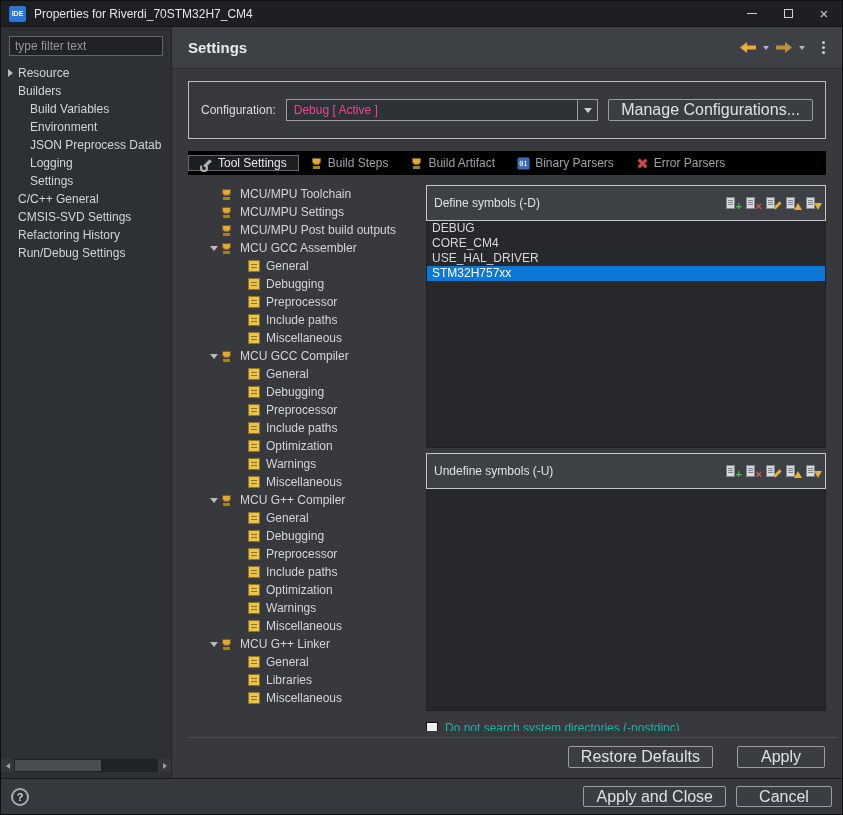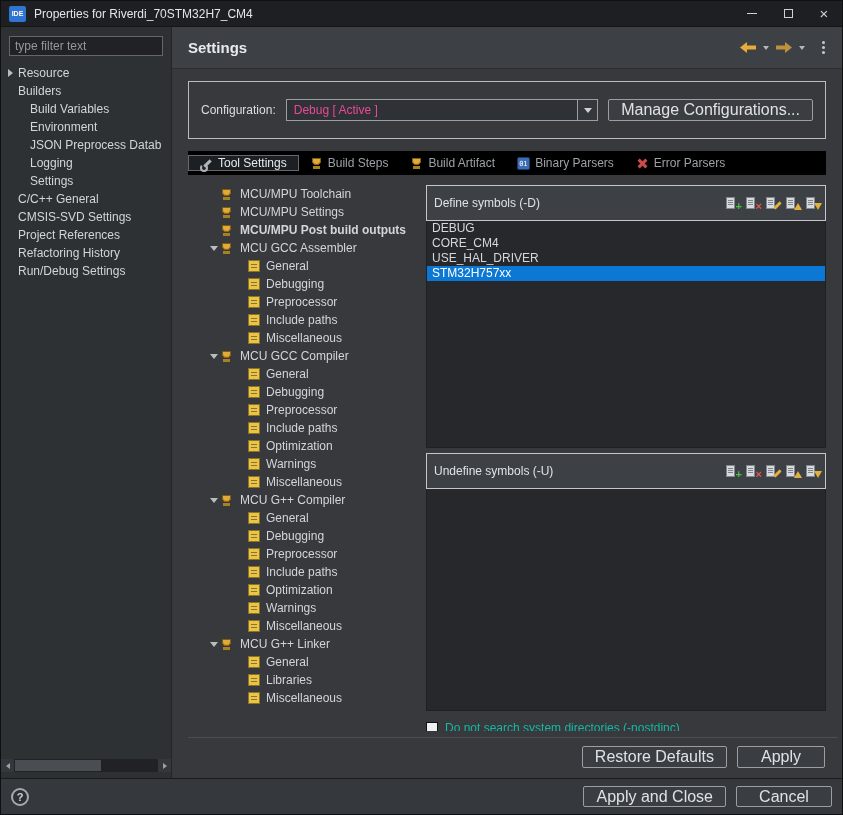--- a/index.html
+++ b/index.html
@@ -133,21 +133,21 @@
   .sym-list.define { height:227px; margin-bottom:5px; }
   .sym-list.undefine { height:222px; margin-bottom:7px; }
   .symrow { height:15px; line-height:15px; padding-left:5px; color:#d5d8db; white-space:nowrap; overflow:hidden; }
   .symrow.sel { background:#0a78d4; color:#ffffff; }
 
   .checks { flex:none; }
   .chk { display:flex; align-items:center; height:20px; gap:7px; color:#14b8a6; font-size:12px; }
   .box { width:12px; height:12px; background:#eef0f2; border:1px solid #101112; flex:none; }
 
   .panel-buttons { flex:none; margin:6px 4px 0 16px; border-top:1px solid #4a4d51;
-                   display:flex; justify-content:flex-end; gap:10px; padding:8px 13px 10px 0; }
+                   display:flex; justify-content:flex-end; gap:24px; padding:8px 13px 10px 0; }
   .panel-buttons .btn { min-width:88px; }
 
   
   .footer { height:36px; flex:none; background:#35383c; border-top:1px solid #191b1d;
             display:flex; align-items:center; padding:0 10px; }
   .help { width:18px; height:18px; border-radius:50%; background:#2d3034; border:2px solid #a6aaae;
           color:#d0d3d6; font-weight:bold; font-size:11px; display:flex; align-items:center; justify-content:center; }
   .footer-spacer { flex:1; }
   .footer .btn { height:21px; min-width:96px; }
 </style>
@@ -205,24 +205,20 @@
             <span class="tw blank"></span>
             <span class="lab">Settings</span>
           </div>
           <div class="trow lvl0">
             <span class="tw blank"></span>
             <span class="lab">C/C++ General</span>
           </div>
           <div class="trow lvl0">
             <span class="tw blank"></span>
             <span class="lab">CMSIS-SVD Settings</span>
-          </div>
-          <div class="trow lvl0">
-            <span class="tw blank"></span>
-            <span class="lab">Project References</span>
           </div>
           <div class="trow lvl0">
             <span class="tw blank"></span>
             <span class="lab">Refactoring History</span>
           </div>
           <div class="trow lvl0">
             <span class="tw blank"></span>
             <span class="lab">Run/Debug Settings</span>
           </div>
         </div>
@@ -295,21 +291,21 @@
             <div class="trow lvl0" style="padding-left: 12px;">
               <span class="tw blank"></span>
               <span class="ticon tool-icon"></span>
               <span class="lab">MCU/MPU Toolchain</span>
             </div>
             <div class="trow lvl0" style="padding-left: 12px;">
               <span class="tw blank"></span>
               <span class="ticon tool-icon"></span>
               <span class="lab">MCU/MPU Settings</span>
             </div>
-            <div class="trow lvl0" style="padding-left: 12px; font-weight: bold;">
+            <div class="trow lvl0" style="padding-left: 12px;">
               <span class="tw blank"></span>
               <span class="ticon tool-icon"></span>
               <span class="lab">MCU/MPU Post build outputs</span>
             </div>
             <div class="trow lvl0" style="padding-left: 12px;">
               <span class="tw open"></span>
               <span class="ticon tool-icon"></span>
               <span class="lab">MCU GCC Assembler</span>
             </div>
             <div class="trow lvl1">

